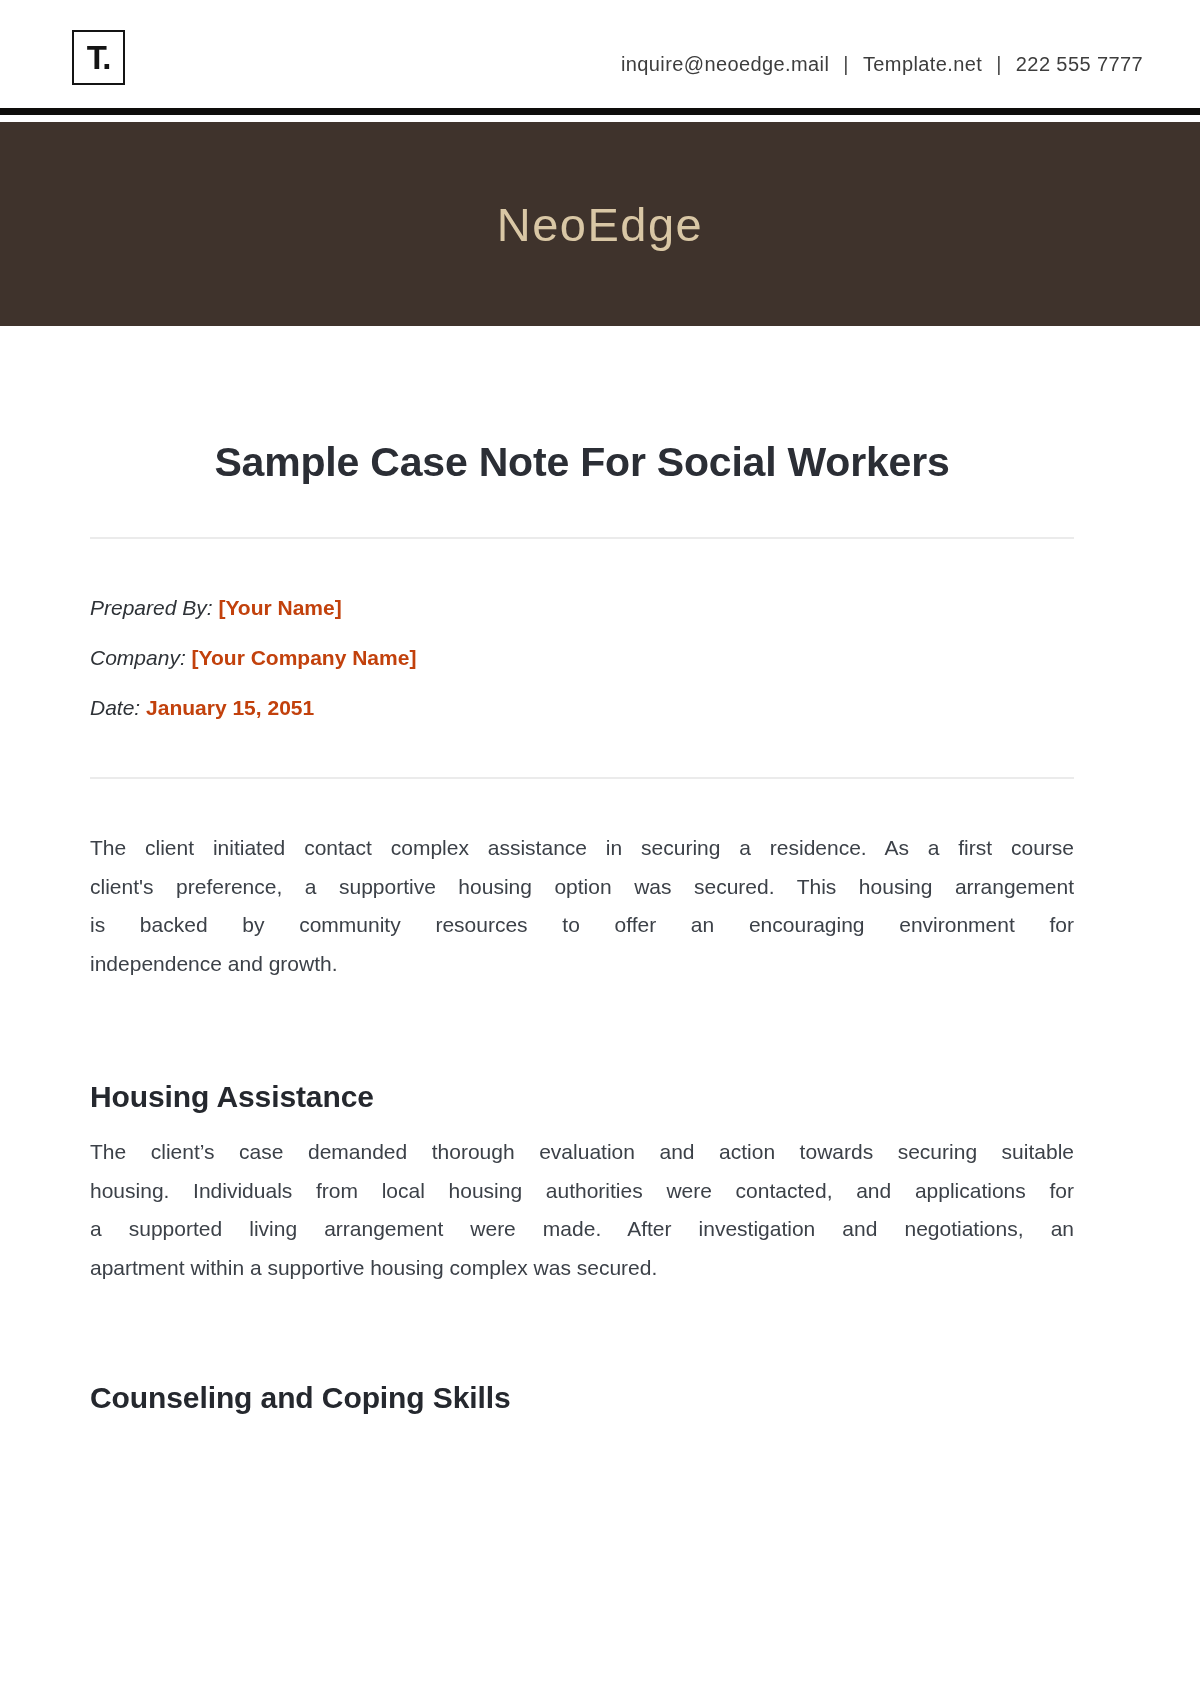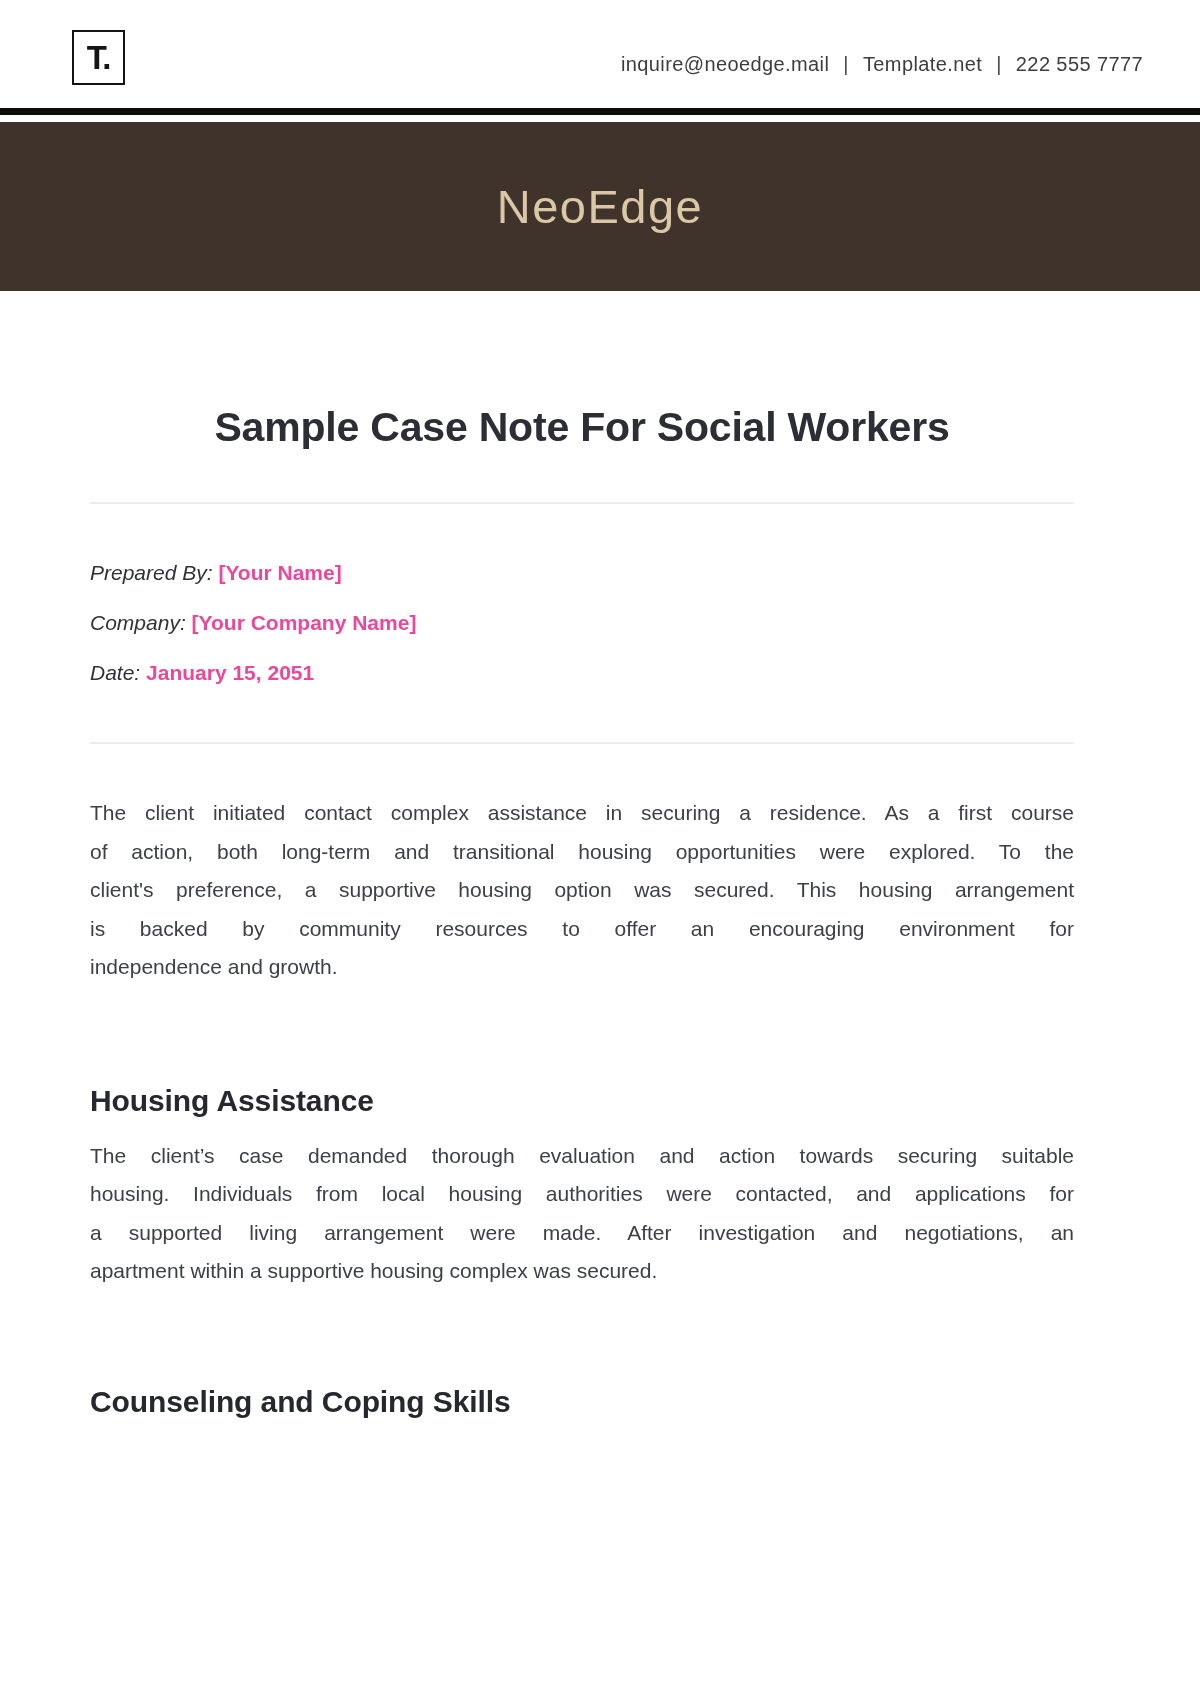--- a/index.html
+++ b/index.html
@@ -39,41 +39,41 @@
   }
   .contact{
     position:absolute;right:57px;top:53px;
     font-size:20px;font-weight:400;color:var(--contact);
     letter-spacing:.4px;white-space:nowrap;
   }
   .contact .sep{display:inline-block;margin:0 14px;color:#4a4a4a;transform:scaleY(1.05);}
   .rule{height:7px;background:var(--rule-black);}
   .gap{height:7px;background:#fff;}
   .banner{
-    height:169px;background:var(--banner-bg);
+    height:204px;background:var(--banner-bg);
     display:flex;align-items:center;justify-content:center;
   }
   .brand{
     font-size:47px;font-weight:300;color:var(--banner-text);
     letter-spacing:1.5px;
   }
   
   .content{margin-left:90px;margin-right:126px;}
   .title{
     margin-top:112px;
     font-size:41px;line-height:48px;font-weight:700;
     color:var(--title);text-align:center;letter-spacing:-.2px;
   }
   .divider{border-top:2px solid var(--divider);height:0;}
   .d1{margin-top:51px;}
   .d2{margin-top:44px;}
   .meta{margin-top:44px;font-size:21px;color:var(--body);}
   .meta-row{line-height:50px;}
   .mlabel{font-weight:400;color:#2E3237;font-style:italic;}
-  .mvalue{font-weight:700;color:#ec4899;}
+  .mvalue{font-weight:700;color:#c2410c;}
   .para{font-size:21px;color:var(--body);}
   .pline{
     line-height:38.5px;
     text-align:justify;
     text-align-last:justify;
     white-space:normal;
   }
   .pline.last{text-align-last:left;}
   .intro{margin-top:50px;}
   .heading{
@@ -123,21 +123,20 @@
       <div class="meta-row">
         <span class="mlabel">Date:</span>
         <span class="mvalue">January 15, 2051</span>
       </div>
     </div>
 
     <div class="divider d2"></div>
 
     <div class="para intro">
       <div class="pline">The client initiated contact complex assistance in securing a residence. As a first course</div>
-      <div class="pline">of action, both long-term and transitional housing opportunities were explored. To the</div>
       <div class="pline">client's preference, a supportive housing option was secured. This housing arrangement</div>
       <div class="pline">is backed by community resources to offer an encouraging environment for</div>
       <div class="pline last">independence and growth.</div>
     </div>
 
     <h2 class="heading h1st">Housing Assistance</h2>
 
     <div class="para p2">
       <div class="pline">The client’s case demanded thorough evaluation and action towards securing suitable</div>
       <div class="pline">housing. Individuals from local housing authorities were contacted, and applications for</div>

